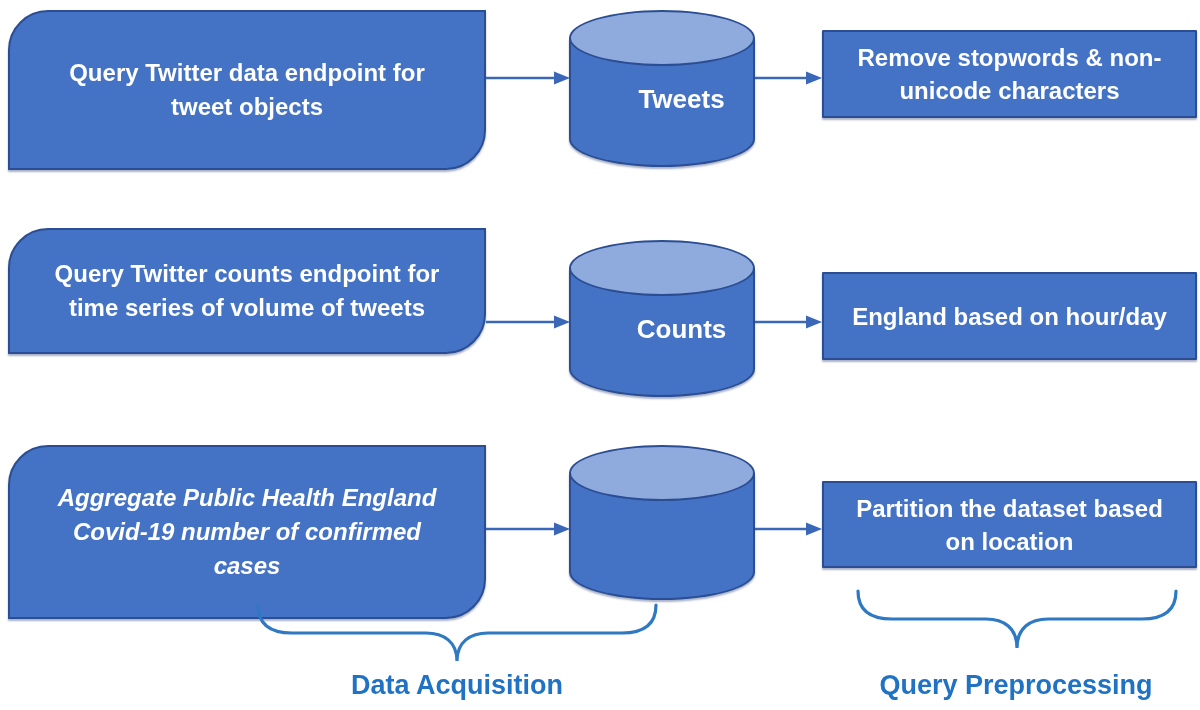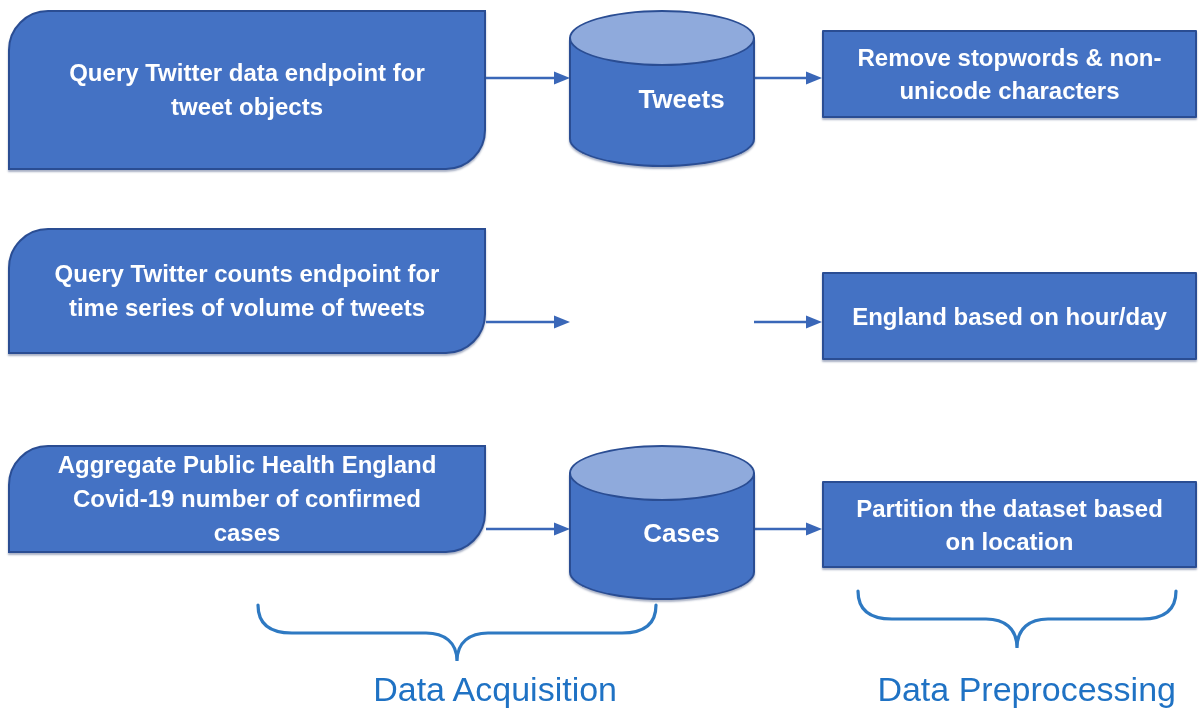--- a/index.html
+++ b/index.html
@@ -64,23 +64,23 @@
   .brace{position:absolute;overflow:visible;}
   .brace-path{
     fill:none;
     stroke:var(--brace,#2E79C2);
     stroke-width:3.2;
     stroke-linecap:round;
   }
   .group-label{
     position:absolute;
     width:320px;
-    text-align:right;
+    text-align:center;
     color:var(--label-text,#1F72C4);
-    font-size:34px;font-weight:400;
+    font-size:27px;font-weight:700;
   }
 </style>
 </head>
 <body>
 
 <div id="page">
 
   <div class="shape source-box" style="left:8px;top:10px;width:478px;height:160px;">
     <span>Query Twitter data endpoint for tweet objects</span>
   </div>
@@ -107,43 +107,47 @@
 
   <div class="shape source-box" style="left:8px;top:228px;width:478px;height:126px;">
     <span>Query Twitter counts endpoint for time series of volume of tweets</span>
   </div>
 
   <svg class="arrow" style="left:486px;top:314px;" width="84" height="16" viewBox="0 0 84 16">
     <line class="arrow-line" x1="0" y1="8" x2="70" y2="8"></line>
     <polygon class="arrow-head" points="68,1.5 84,8 68,14.5"></polygon>
   </svg>
 
+  <div class="cylinder" style="left:569px;top:240px;width:186px;height:157px;">
+    <div class="cyl-body"></div>
+    <div class="cyl-top"></div>
+    <div class="cyl-label">Counts</div>
+  </div>
 
   <svg class="arrow" style="left:754px;top:314px;" width="68" height="16" viewBox="0 0 68 16">
     <line class="arrow-line" x1="0" y1="8" x2="54" y2="8"></line>
     <polygon class="arrow-head" points="52,1.5 68,8 52,14.5"></polygon>
   </svg>
 
   <div class="shape process-box" style="left:822px;top:272px;width:375px;height:88px;">
     <span>England based on hour/day</span>
   </div>
 
-  <div class="shape source-box" style="left:8px;top:445px;width:478px;height:108px;">
+  <div class="shape source-box" style="left:8px;top:445px;width:478px;height:174px;font-style:italic;">
     <span>Aggregate Public Health England Covid-19 number of confirmed cases</span>
   </div>
 
   <svg class="arrow" style="left:486px;top:521px;" width="84" height="16" viewBox="0 0 84 16">
     <line class="arrow-line" x1="0" y1="8" x2="70" y2="8"></line>
     <polygon class="arrow-head" points="68,1.5 84,8 68,14.5"></polygon>
   </svg>
 
   <div class="cylinder" style="left:569px;top:445px;width:186px;height:155px;">
     <div class="cyl-body"></div>
     <div class="cyl-top"></div>
-    <div class="cyl-label">Cases</div>
   </div>
 
   <svg class="arrow" style="left:754px;top:521px;" width="68" height="16" viewBox="0 0 68 16">
     <line class="arrow-line" x1="0" y1="8" x2="54" y2="8"></line>
     <polygon class="arrow-head" points="52,1.5 68,8 52,14.5"></polygon>
   </svg>
 
   <div class="shape process-box" style="left:822px;top:481px;width:375px;height:87px;">
     <span>Partition the dataset based on location</span>
   </div>
@@ -151,15 +155,15 @@
   <svg class="brace" style="left:256px;top:602px;" width="402" height="62" viewBox="0 0 402 62">
     <path class="brace-path" d="M 2 3 C 2 22, 14 31, 36 31 L 170 31 C 188 31, 201 40, 201 59 C 201 40, 214 31, 232 31 L 366 31 C 388 31, 400 22, 400 3"></path>
   </svg>
 
   <svg class="brace" style="left:856px;top:588px;" width="322" height="64" viewBox="0 0 322 64">
     <path class="brace-path" d="M 2 3 C 2 22, 14 31, 36 31 L 130 31 C 148 31, 161 40, 161 60 C 161 40, 174 31, 192 31 L 286 31 C 308 31, 320 22, 320 3"></path>
   </svg>
 
   <div class="group-label" style="left:297px;top:670px;">Data Acquisition</div>
 
-  <div class="group-label" style="left:856px;top:670px;">Data Preprocessing</div>
+  <div class="group-label" style="left:856px;top:670px;">Query Preprocessing</div>
 
 </div>
 
 </body></html>

